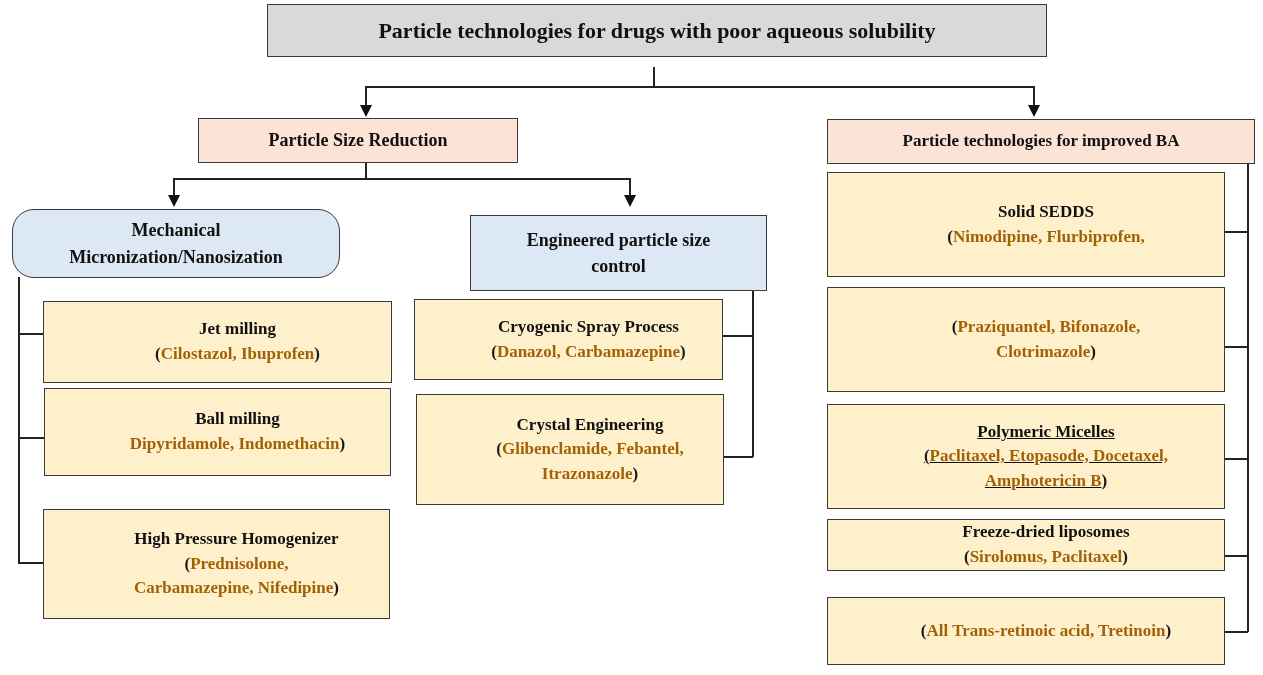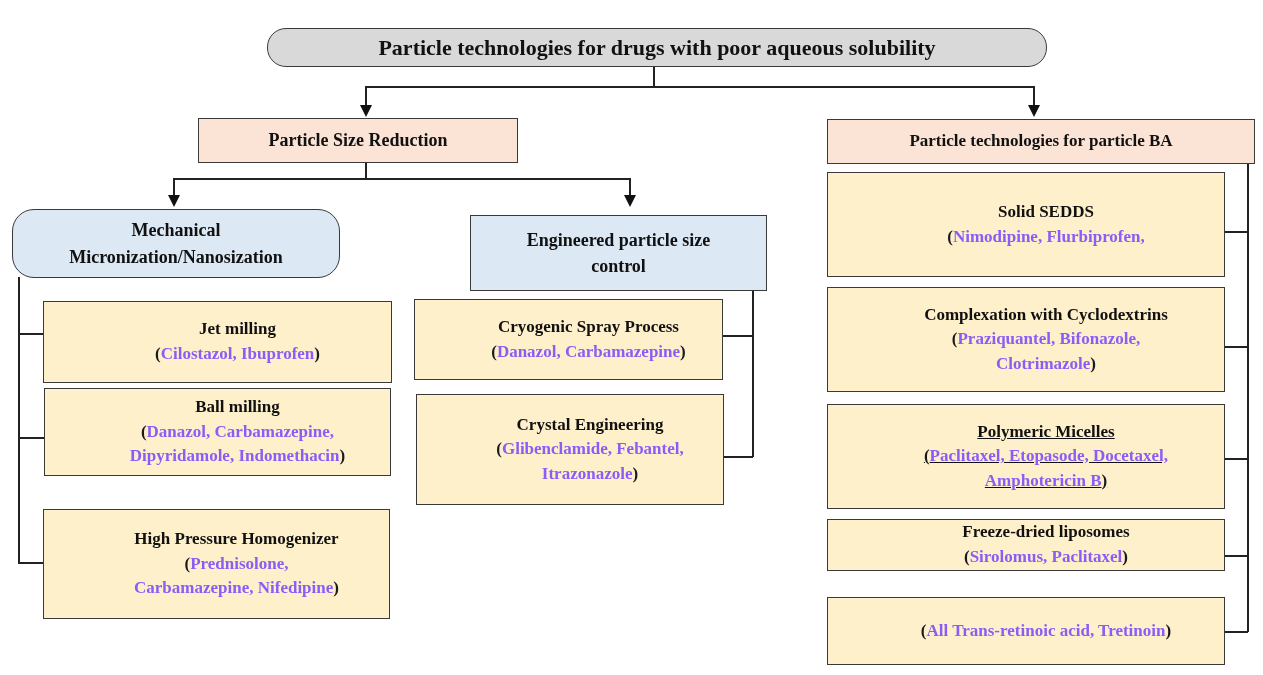--- a/index.html
+++ b/index.html
@@ -5,21 +5,21 @@
   html, body { margin:0; padding:0; background:#ffffff; }
   body { width:1263px; height:675px; position:relative; overflow:hidden;
          font-family:"Liberation Serif","DejaVu Serif",serif; }
   .box { position:absolute; box-sizing:border-box; border:1.5px solid #3a3a3a;
          display:flex; flex-direction:column; align-items:center; justify-content:center;
          text-align:center; font-weight:bold; color:#111; line-height:1.45; }
   .title { background:#d9d9d9; font-size:22px; }
   .cat { background:#fbe3d6; font-size:18px; }
   .sub { background:#dde8f5; font-size:18px; }
   .tech { background:#fff0cc; font-size:17px;padding-left:40px; }
-  .drugs { color:#8b5cf6; }
+  .drugs { color:#a16207; }
   .paren { color:#1a1a1a; }
   .line { position:absolute; background:#222; }
   .arrow { position:absolute; width:0; height:0; border-left:6px solid transparent;
            border-right:6px solid transparent; border-top:12px solid #111; }
 </style>
 </head>
 <body>
 
 <div class="line" style="left:653px;top:67px;width:2px;height:20px;"></div>
 <div class="line" style="left:365px;top:86px;width:670px;height:2px;"></div>
@@ -44,47 +44,46 @@
 <div class="line" style="left:723px;top:335px;width:30px;height:2px;"></div>
 <div class="line" style="left:723px;top:456px;width:30px;height:2px;"></div>
 
 <div class="line" style="left:1247px;top:163px;width:2px;height:469px;"></div>
 <div class="line" style="left:1225px;top:231px;width:23px;height:2px;"></div>
 <div class="line" style="left:1225px;top:346px;width:23px;height:2px;"></div>
 <div class="line" style="left:1225px;top:458px;width:23px;height:2px;"></div>
 <div class="line" style="left:1225px;top:555px;width:23px;height:2px;"></div>
 <div class="line" style="left:1225px;top:631px;width:23px;height:2px;"></div>
 
-<div class="box title" style="left:267px;top:28px;width:780px;height:39px;border-radius:19px;">
+<div class="box title" style="left:267px;top:4px;width:780px;height:53px;">
   <span>Particle technologies for drugs with poor aqueous solubility</span>
 </div>
 
 <div class="box cat" style="left:198px;top:118px;width:320px;height:45px;">
   <span>Particle Size Reduction</span>
 </div>
 <div class="box cat" style="left:827px;top:119px;width:428px;height:45px;font-size:17px;">
-  <span>Particle technologies for particle BA</span>
+  <span>Particle technologies for improved BA</span>
 </div>
 
 <div class="box sub" style="left:12px;top:209px;width:328px;height:69px;border-radius:22px;">
   <span>Mechanical</span>
   <span>Micronization/Nanosization</span>
 </div>
 <div class="box sub" style="left:470px;top:208px;width:297px;height:76px;margin-top:7px;">
   <span>Engineered particle size</span>
   <span>control</span>
 </div>
 
 <div class="box tech" style="left:43px;top:301px;width:349px;height:82px;">
   <span>Jet milling</span>
   <span><span class="paren">(</span><span class="drugs">Cilostazol, Ibuprofen</span><span class="paren">)</span></span>
 </div>
 <div class="box tech" style="left:44px;top:388px;width:347px;height:88px;">
   <span>Ball milling</span>
-  <span><span class="paren">(</span><span class="drugs">Danazol, Carbamazepine,</span></span>
   <span><span class="drugs">Dipyridamole, Indomethacin</span><span class="paren">)</span></span>
 </div>
 <div class="box tech" style="left:43px;top:509px;width:347px;height:110px;">
   <span>High Pressure Homogenizer</span>
   <span><span class="paren">(</span><span class="drugs">Prednisolone,</span></span>
   <span><span class="drugs">Carbamazepine, Nifedipine</span><span class="paren">)</span></span>
 </div>
 
 <div class="box tech" style="left:414px;top:299px;width:309px;height:81px;">
   <span>Cryogenic Spray Process</span>
@@ -94,21 +93,20 @@
   <span>Crystal Engineering</span>
   <span><span class="paren">(</span><span class="drugs">Glibenclamide, Febantel,</span></span>
   <span><span class="drugs">Itrazonazole</span><span class="paren">)</span></span>
 </div>
 
 <div class="box tech" style="left:827px;top:172px;width:398px;height:105px;">
   <span>Solid SEDDS</span>
   <span><span class="paren">(</span><span class="drugs">Nimodipine, Flurbiprofen,</span></span>
 </div>
 <div class="box tech" style="left:827px;top:287px;width:398px;height:105px;">
-  <span>Complexation with Cyclodextrins</span>
   <span><span class="paren">(</span><span class="drugs">Praziquantel, Bifonazole,</span></span>
   <span><span class="drugs">Clotrimazole</span><span class="paren">)</span></span>
 </div>
 <div class="box tech" style="left:827px;top:404px;width:398px;height:105px;text-decoration:underline;">
   <span>Polymeric Micelles</span>
   <span><span class="paren">(</span><span class="drugs">Paclitaxel, Etopasode, Docetaxel,</span></span>
   <span><span class="drugs">Amphotericin B</span><span class="paren">)</span></span>
 </div>
 <div class="box tech" style="left:827px;top:519px;width:398px;height:52px;">
   <span>Freeze-dried liposomes</span>

